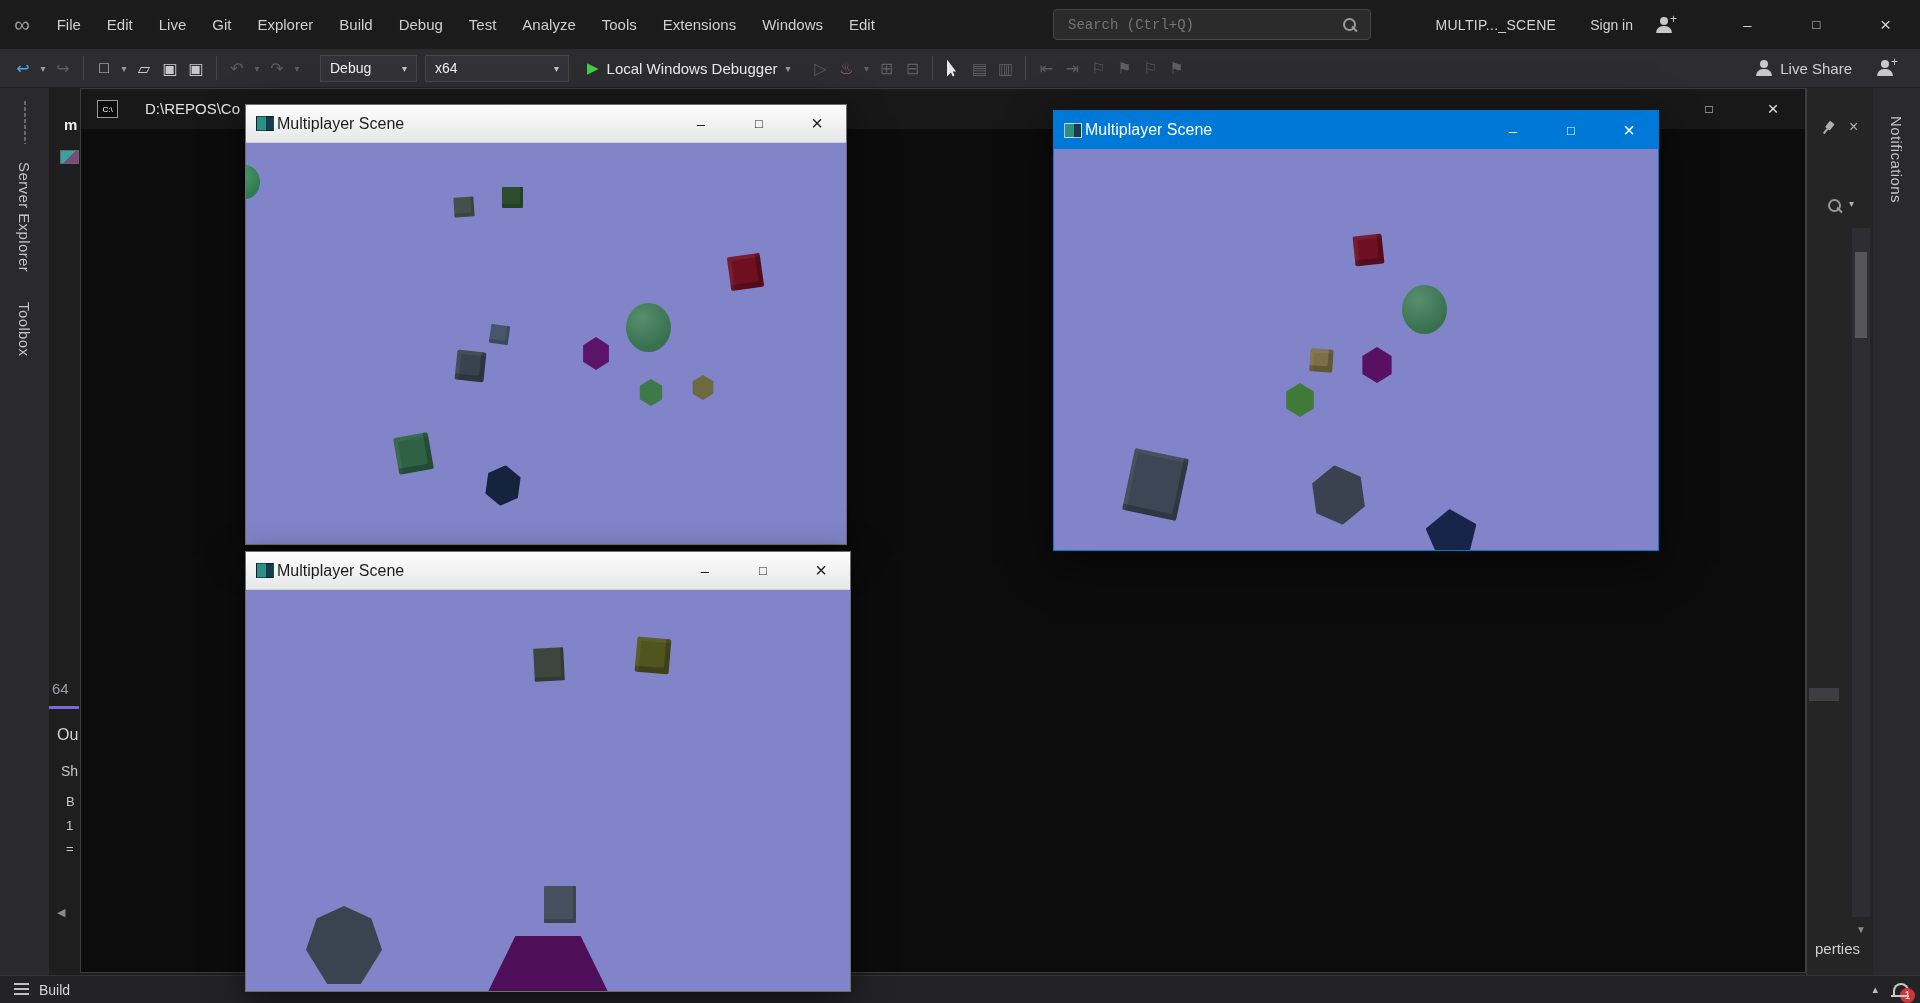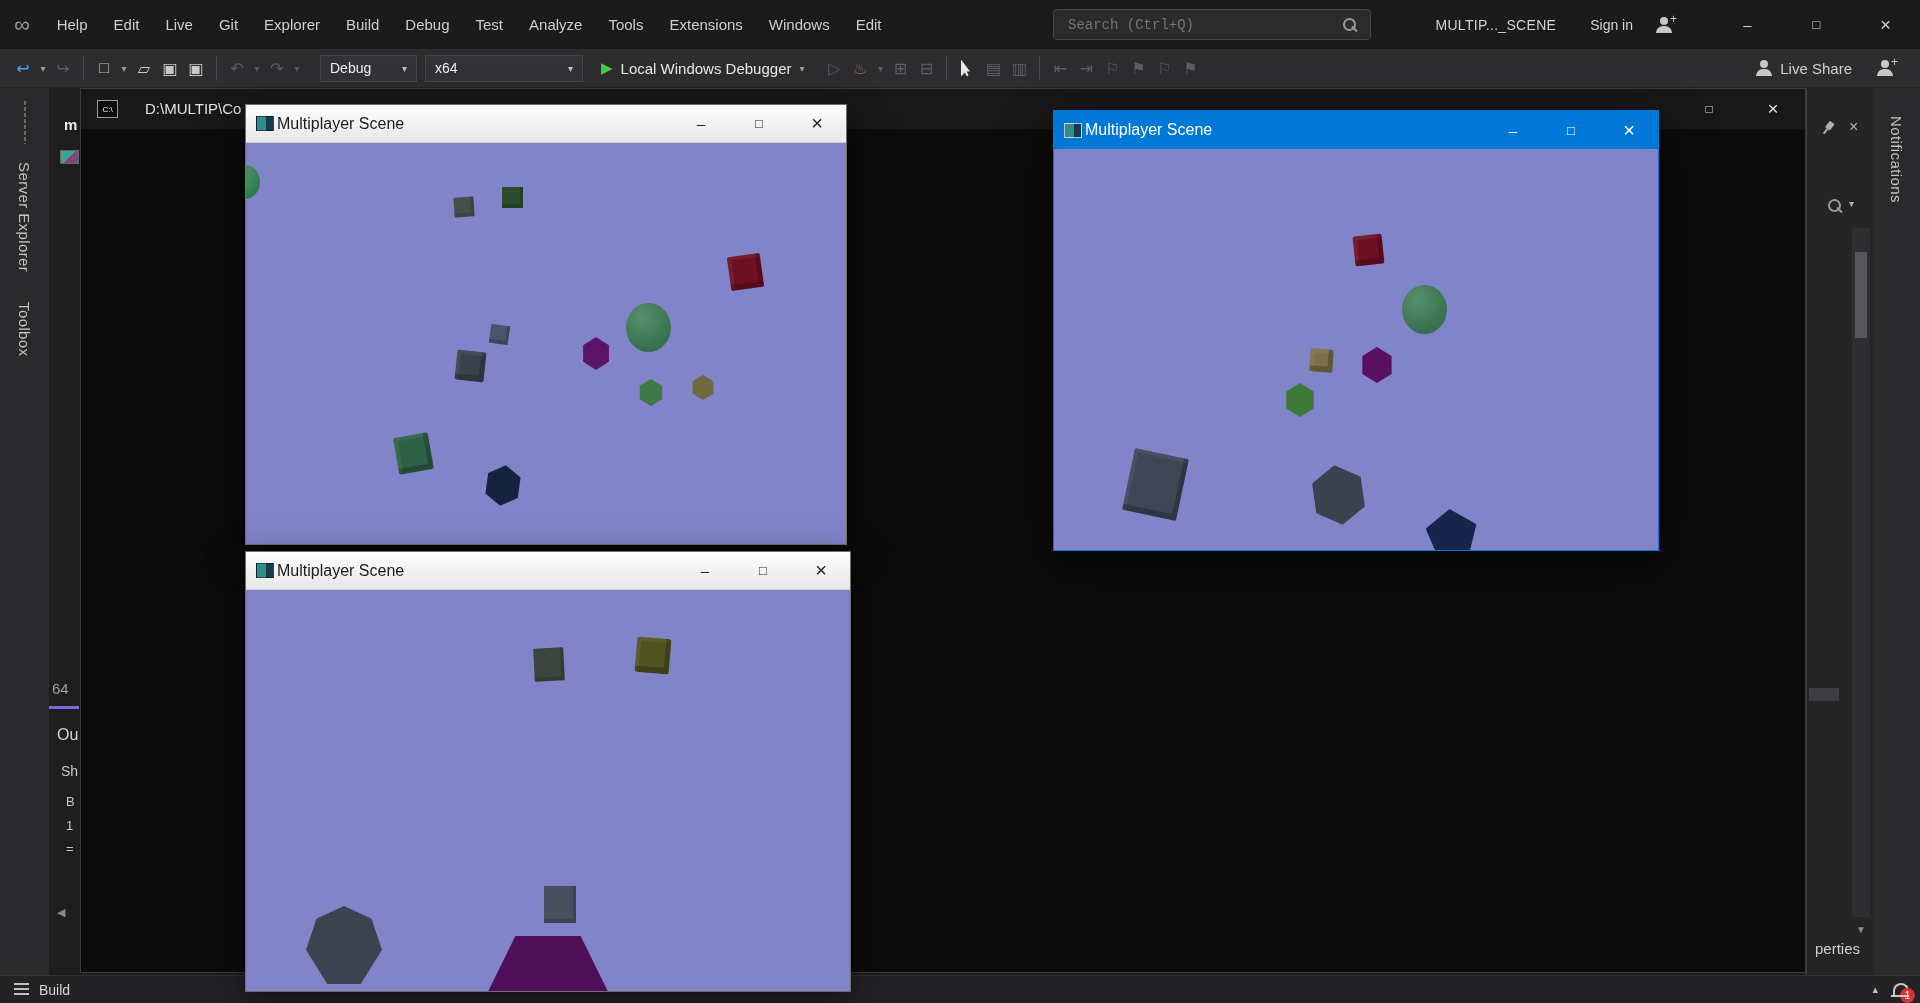--- a/index.html
+++ b/index.html
@@ -26,21 +26,21 @@
   .vs-toolbar { position:relative; height:39px; background:#2d2d30; border-bottom:1px solid #222; display:flex; align-items:center; padding-left:10px; z-index:3; }
   .tb-icon { display:inline-flex; align-items:center; justify-content:center; min-width:24px; height:28px; font-size:16px; color:#c8c8c8; margin:0 1px; cursor:default; }
   .tb-icon.dim { color:#5d5d62; }
   .tb-icon.blue { color:#4da6e8; }
   .tb-icon.warm { color:#9a6a6a; }
   .tb-caret { font-size:10px; color:#9a9a9a; min-width:12px; }
   .tb-sep { width:1px; height:24px; background:#48484c; margin:0 7px; }
   .combo { display:flex; align-items:center; height:27px; background:#333337; border:1px solid #46464a; color:#f0f0f0; font-size:14px; padding:0 9px; margin:0 4px; cursor:default; }
   .combo .combo-caret { margin-left:auto; font-size:10px; color:#c0c0c0; padding-left:10px; }
   .combo.combo-config { width:97px; margin-left:16px; }
-  .combo.combo-platform { width:158px; }
+  .combo.combo-platform { width:144px; }
   .debug-target { display:flex; align-items:center; gap:8px; margin:0 10px 0 14px; color:#e8e8e8; font-size:15px; cursor:default; }
   .debug-target .play { color:#45cc45; font-size:15px; }
   .icon-cursor { width:13px; height:17px; background:#e8e8e8; clip-path:polygon(0 0,0 100%,30% 76%,45% 100%,58% 93%,44% 70%,70% 70%); display:inline-block; }
   .liveshare { display:flex; align-items:center; gap:7px; margin-left:auto; color:#d0d0d0; font-size:15px; cursor:default; }
   .toolbar-person { margin:0 26px 0 24px; }
 
   
   .icon-person { position:relative; width:18px; height:16px; display:inline-block; }
   .icon-person::before { content:""; position:absolute; left:5px; top:0; width:8px; height:8px; border-radius:50%; background:#c8c8c8; }
   .icon-person::after { content:""; position:absolute; left:1px; bottom:0; width:16px; height:7px; border-radius:8px 8px 0 0; background:#c8c8c8; }
@@ -123,21 +123,21 @@
   .icon-media { position:absolute; width:19px; height:14px; background:linear-gradient(135deg,#3aa0a0 0 50%, #7a4a7a 50%); border:1px solid #666; }
 </style>
 </head>
 <body>
 
 <div class="screen">
 
   <header class="vs-titlebar">
     <span class="vs-logo">∞</span>
     <nav class="vs-menu" id="menu">
-        <div class="menu-item">Help</div>
+        <div class="menu-item">File</div>
         <div class="menu-item">Edit</div>
         <div class="menu-item">Live</div>
         <div class="menu-item">Git</div>
         <div class="menu-item">Explorer</div>
         <div class="menu-item">Build</div>
         <div class="menu-item">Debug</div>
         <div class="menu-item">Test</div>
         <div class="menu-item">Analyze</div>
         <div class="menu-item">Tools</div>
         <div class="menu-item">Extensions</div>
@@ -261,21 +261,21 @@
         <span class="bell-badge">1</span>
       </span>
     </span>
   </footer>
 
   <section class="console-window">
     <div class="console-titlebar">
       <span class="drive-icon">
           <span>C:\</span>
         </span>
-      <span class="console-title">D:\MULTIP\Co</span>
+      <span class="console-title">D:\REPOS\Co</span>
       <span class="console-title-partial">MULTIPL</span>
       <button class="console-tab-close">×</button>
       <span class="console-controls">
         <button>–</button>
         <button class="cc-max">□</button>
         <button class="cc-close">×</button>
       </span>
     </div>
     <div class="console-body"></div>
   </section>

